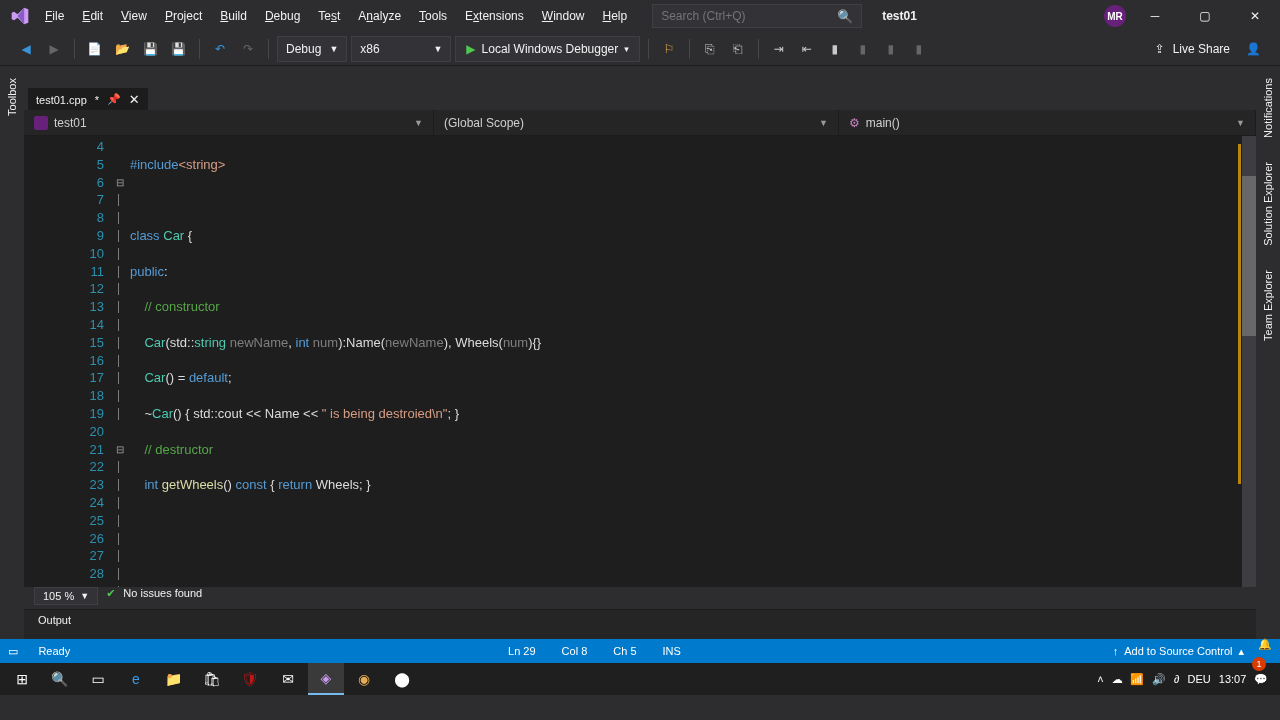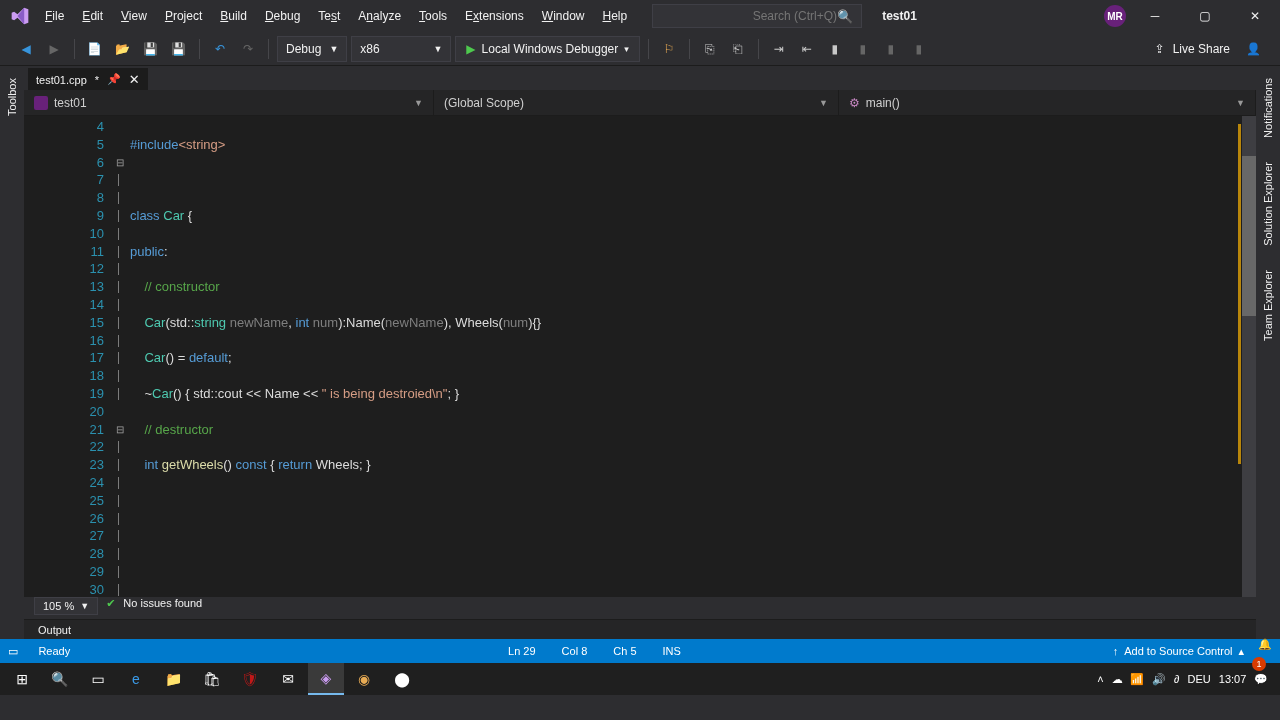--- a/index.html
+++ b/index.html
@@ -4,38 +4,38 @@
 <style>
 * { margin: 0; padding: 0; box-sizing: border-box; font-family: 'Segoe UI', sans-serif; }
 body { width: 1280px; height: 720px; background: #2d2d30; color: #f1f1f1; overflow: hidden; font-size: 12px; }
 .menubar { height: 32px; background: #2d2d30; display: flex; align-items: center; padding: 0 4px; }
 .vs-logo { width: 32px; height: 32px; display: flex; align-items: center; justify-content: center; }
 .vs-logo svg { width: 20px; height: 20px; }
 .menu-items { display: flex; }
 .menu-item { padding: 6px 9px; cursor: pointer; color: #f1f1f1; }
 .menu-item u { text-decoration: underline; }
 .search-box { margin-left: 16px; background: #333337; border: 1px solid #3f3f46; height: 24px; width: 210px; display: flex; align-items: center; padding: 0 8px; }
-.search-box input { background: transparent; border: none; color: #999; flex: 1; font-size: 12px; outline: none; text-align: right; }
+.search-box input { background: transparent; border: none; color: #999; flex: 1; font-size: 12px; outline: none; }
 .search-icon { color: #f1f1f1; font-size: 13px; }
 .project-name { margin-left: 20px; color: #f1f1f1; font-weight: bold; }
 .titlebar-right { margin-left: auto; display: flex; align-items: center; gap: 8px; }
 .avatar { width: 22px; height: 22px; border-radius: 50%; background: #68217a; color: #fff; display: flex; align-items: center; justify-content: center; font-size: 10px; font-weight: bold; }
 .win-btn { width: 42px; height: 32px; display: flex; align-items: center; justify-content: center; color: #f1f1f1; font-size: 12px; }
 .toolbar { height: 34px; background: #2d2d30; border-bottom: 1px solid #1c1c1c; display: flex; align-items: center; padding: 0 14px; gap: 4px; }
 .tb-btn { width: 24px; height: 24px; display: flex; align-items: center; justify-content: center; color: #c8c8c8; }
 .tb-sep { width: 1px; height: 20px; background: #46464a; margin: 0 4px; }
 .tb-dropdown { height: 26px; background: #333337; border: 1px solid #3f3f46; color: #f1f1f1; padding: 0 8px; display: flex; align-items: center; gap: 8px; font-size: 12px; }
 .run-btn { display: flex; align-items: center; gap: 6px; height: 26px; background: #333337; border: 1px solid #3f3f46; padding: 0 10px; color: #f1f1f1; }
 .run-btn .play { color: #4ec94e; }
 .live-share { margin-left: auto; display: flex; align-items: center; gap: 8px; color: #f1f1f1; padding: 0 8px; }
 .main-area { display: flex; height: 573px; }
 .left-rail { width: 24px; background: #2d2d30; display: flex; flex-direction: column; align-items: center; padding-top: 8px; }
 .rail-text { writing-mode: vertical-rl; transform: rotate(180deg); color: #f1f1f1; font-size: 11px; padding: 4px 0; }
 .right-rail { width: 24px; background: #2d2d30; display: flex; flex-direction: column; align-items: center; padding-top: 8px; gap: 16px; }
-.editor-area { flex: 1; display: flex; flex-direction: column; }
+.editor-area { flex: 1; display: flex; flex-direction: column; margin-top: 20px; }
 .tab-bar { height: 24px; background: #2d2d30; display: flex; align-items: flex-end; padding-left: 4px; }
 .tab { height: 22px; background: #1c1c1c; border-top: 1px solid #1c1c1c; display: flex; align-items: center; padding: 0 8px; gap: 8px; font-size: 11px; color: #f1f1f1; }
 .tab .dirty { color: #f1f1f1; }
 .tab .close { color: #f1f1f1; font-size: 13px; }
 .nav-bar { height: 26px; background: #252526; display: flex; border-bottom: 1px solid #1c1c1c; }
 .nav-cell { display: flex; align-items: center; padding: 0 10px; border-right: 1px solid #1c1c1c; color: #d0d0d0; gap: 6px; }
 .nav-cell:first-child { width: 410px; }
 .nav-cell:nth-child(2) { width: 405px; }
 .nav-cell:nth-child(3) { flex: 1; }
 .nav-cell .dd { margin-left: auto; color: #999; font-size: 9px; }
@@ -49,21 +49,21 @@
 .typ { color: #4ec9b0; }
 .str { color: #d69d85; }
 .cmt { color: #57a64a; }
 .func { color: #dcdcaa; }
 .code-scroll { width: 14px; background: #3e3e42; position: relative; }
 .scroll-thumb { position: absolute; top: 40px; width: 14px; height: 160px; background: #686868; }
 .scroll-marks { position: absolute; left: -4px; top: 8px; width: 3px; height: 340px; background: #b8860b; }
 .editor-footer { height: 22px; background: #2d2d30; display: flex; align-items: flex-start; padding: 0 10px; gap: 8px; font-size: 11px; color: #f1f1f1; }
 .editor-footer .zoom { background: #333337; border: 1px solid #3f3f46; padding: 0 8px; height: 18px; display: flex; align-items: center; }
 .editor-footer .ok { color: #4ec94e; }
-.output-panel { height: 20px; background: #252526; border-top: 1px solid #1c1c1c; padding: 4px 14px; color: #f1f1f1; font-size: 11px; }
+.output-panel { height: 30px; background: #252526; border-top: 1px solid #1c1c1c; padding: 4px 14px; color: #f1f1f1; font-size: 11px; }
 .statusbar { height: 24px; background: #007acc; display: flex; align-items: center; padding: 0 8px; color: #fff; font-size: 11px; gap: 14px; }
 .statusbar .spacer { flex: 1; }
 .statusbar .cell { padding: 0 6px; }
 .sb-right { display: flex; align-items: center; gap: 6px; }
 .taskbar { height: 32px; background: #1f1f1f; display: flex; align-items: center; padding: 0 4px; gap: 2px; }
 .tb-icon { width: 36px; height: 32px; display: flex; align-items: center; justify-content: center; font-size: 14px; color: #fff; }
 .tb-icon.active { border-bottom: 2px solid #76b9ed; background: #3a3a3a; }
 .taskbar-right { margin-left: auto; display: flex; align-items: center; gap: 8px; color: #fff; font-size: 11px; padding-right: 8px; }
 .tb-notif { background: #d83b01; border-radius: 50%; width: 14px; height: 14px; font-size: 9px; display: flex; align-items: center; justify-content: center; position: relative; top: 6px; left: -6px; }
 </style>

